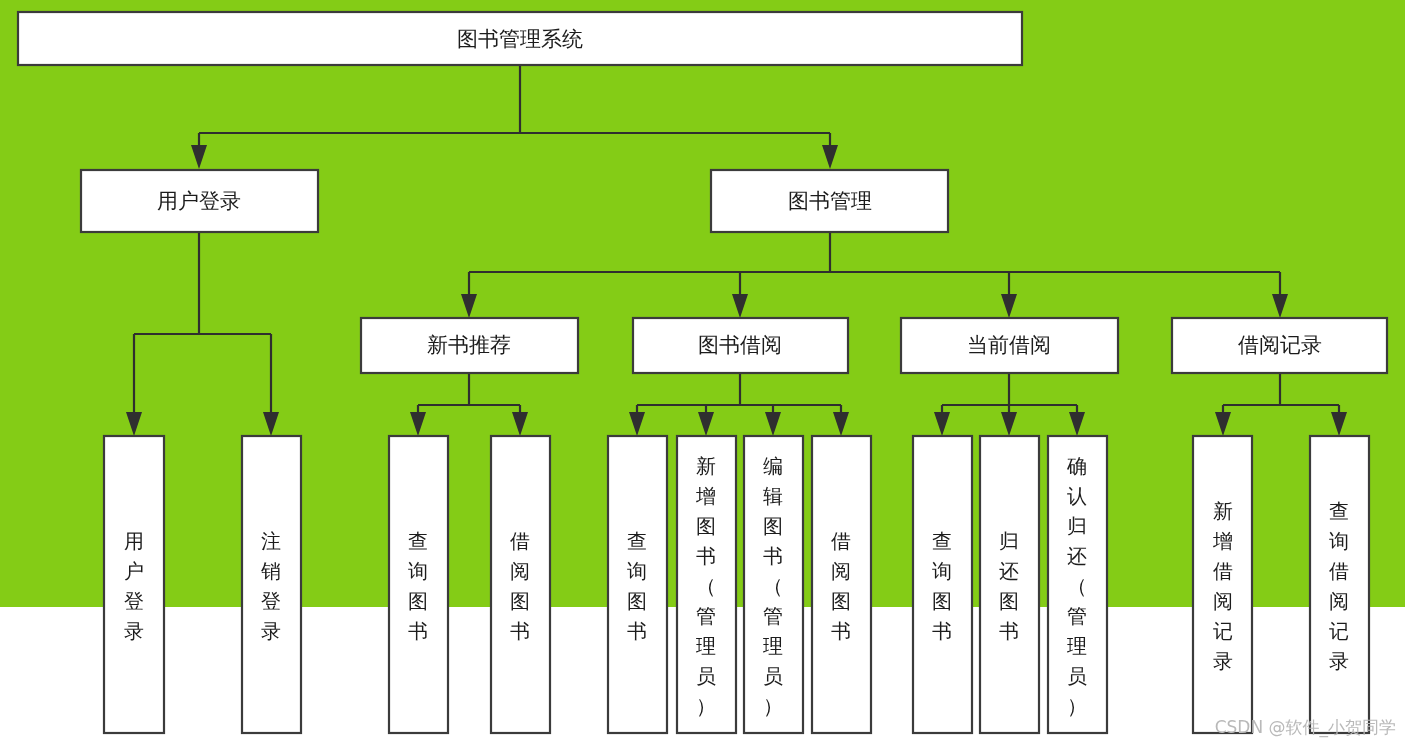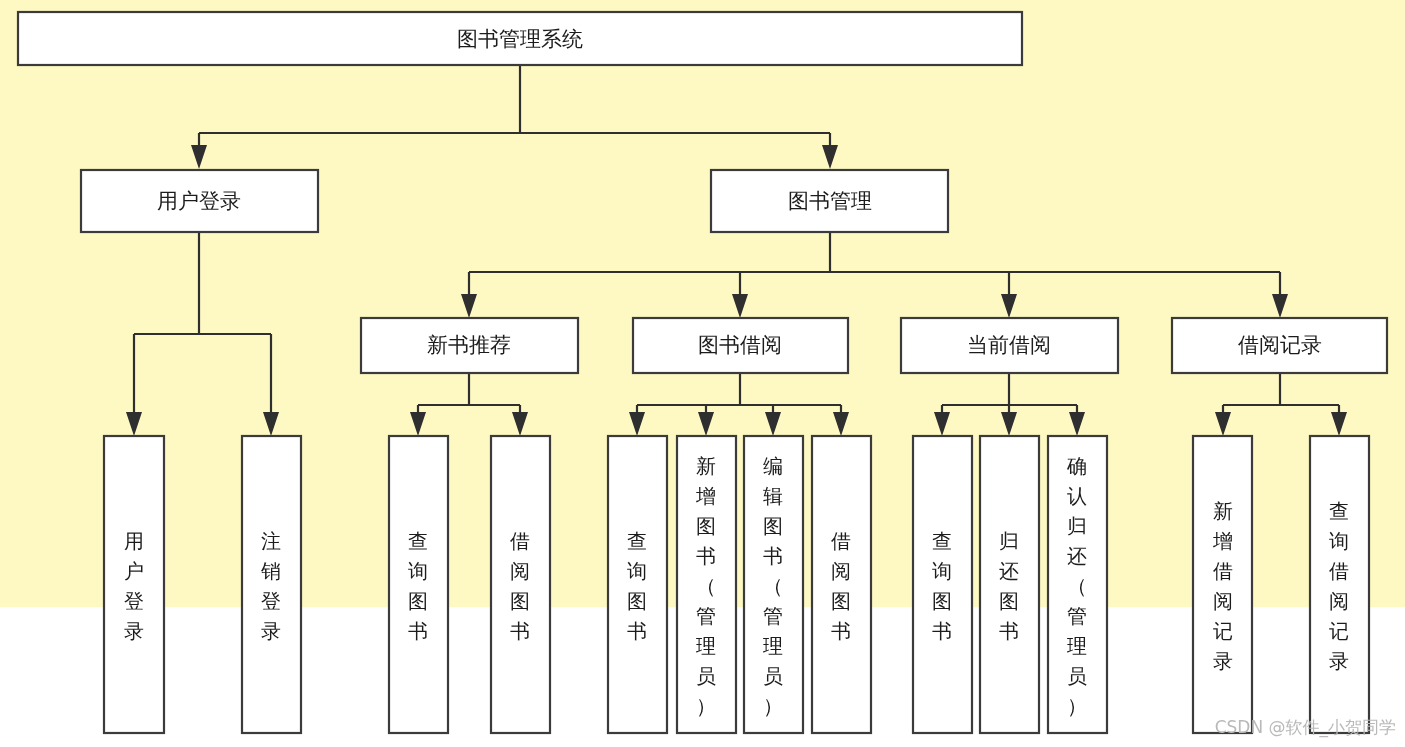--- a/index.html
+++ b/index.html
@@ -11,21 +11,21 @@
   body {
     width: 1405px;
     height: 747px;
     overflow: hidden;
     font-family: "DejaVu Sans", "Liberation Sans", sans-serif;
   }
   #diagram-root {
     position: relative;
     width: 1405px;
     height: 607px;
-    background: #fef9c3;
+    background: #84cc16;
   }
   svg.diagram-canvas {
     position: absolute;
     left: 0;
     top: 0;
     width: 1405px;
     height: 747px;
     display: block;
   }
   .node-box {

